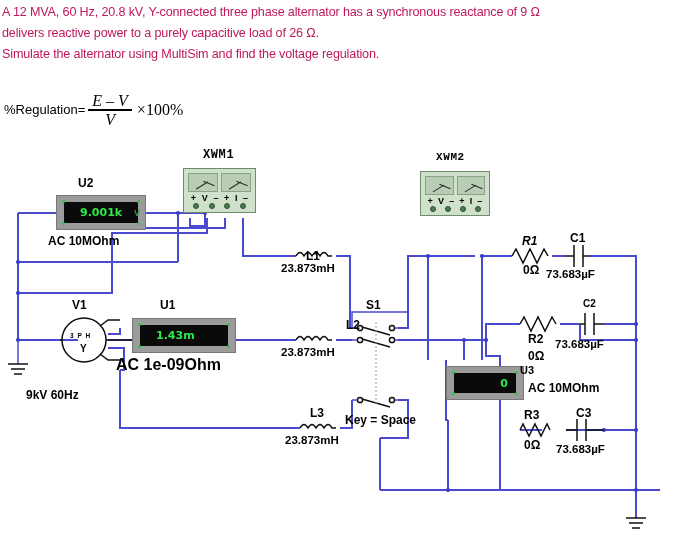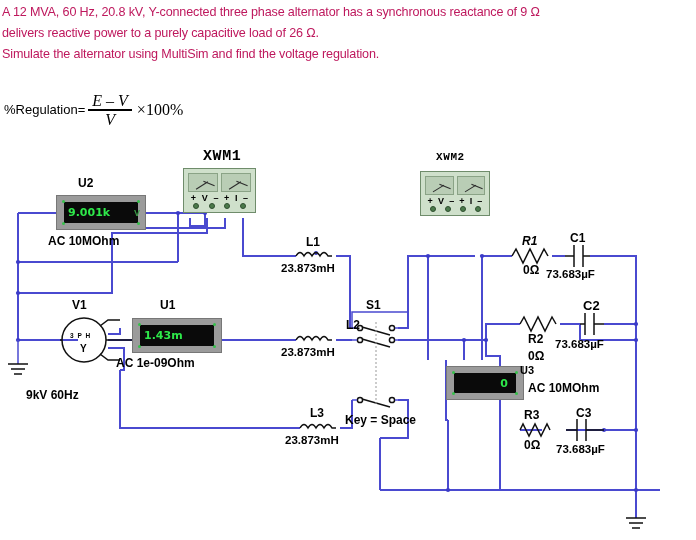--- a/index.html
+++ b/index.html
@@ -63,21 +63,21 @@
     width:calc(100% - 14px);
     height:calc(100% - 12px);
     display:flex;align-items:center;
     box-sizing:border-box;
   }
   .mmeter .val{
     color:#2ee84a;
     font-family:"DejaVu Sans", sans-serif;
     font-weight:bold;
     font-size:11px;
-    padding-left:4px;
+    padding-left:16px;
   }
   .mmeter .val.right{margin-left:auto;padding-right:8px;padding-left:0;}
   .mmeter .term{
     position:absolute;width:3px;height:3px;border-radius:50%;
     background:#35c04a;
   }
   .mmeter .unit{
     position:absolute;right:5px;top:50%;transform:translateY(-50%);
     color:#3a9c47;font-size:9px;font-weight:bold;
   }
@@ -265,21 +265,21 @@
         <path d="M352,202 L357,202"></path>
         <path d="M352,262 L357,262"></path>
         <path d="M395,190 L398,190"></path>
         <path d="M395,202 L398,202"></path>
         <path d="M395,262 L398,262"></path>
         <path d="M352,190 L352,174 L408,174 L408,174"></path>
       </g>
     </g>
   </svg>
 
-  <div class="lab" style="left:203px;top:10px;font-family:'Liberation Mono',monospace;font-size:15px;letter-spacing:.6px;">XWM1</div>
+  <div class="lab" style="left:203px;top:10px;font-family:'Liberation Mono',monospace;font-size:12px;letter-spacing:.6px;">XWM1</div>
   <div class="wattm" style="left:183px;top:30px;width:73px;height:45px;">
     <div class="dials">
       <div class="dial">
         <div class="needle" style="left:6px;top:11px;width:14px;transform:rotate(-32deg);"></div>
         <div class="needle" style="left:14px;top:9px;width:12px;transform:rotate(22deg);"></div>
       </div>
       <div class="dial">
         <div class="needle" style="left:6px;top:11px;width:14px;transform:rotate(-32deg);"></div>
         <div class="needle" style="left:14px;top:9px;width:12px;transform:rotate(22deg);"></div>
       </div>
@@ -335,68 +335,68 @@
     <span class="term" style="left:5px;bottom:4px;"></span>
     <span class="term" style="right:5px;bottom:4px;"></span>
     <div class="screen">
       <span class="val">9.001k</span>
     </div>
     <span class="unit">V</span>
   </div>
   <div class="lab" style="left:48px;top:96px;font-size:12px;">AC   10MOhm</div>
 
   <div class="lab" style="left:160px;top:160px;font-size:12px;">U1</div>
-  <div class="mmeter" style="left:132px;top:180px;width:90px;height:35px;justify-content:center;">
+  <div class="mmeter" style="left:132px;top:180px;width:104px;height:35px;justify-content:center;">
     <span class="term" style="left:5px;top:4px;"></span>
     <span class="term" style="right:5px;top:4px;"></span>
     <span class="term" style="left:5px;bottom:4px;"></span>
     <span class="term" style="right:5px;bottom:4px;"></span>
     <div class="screen">
       <span class="val">1.43m</span>
     </div>
   </div>
-  <div class="lab" style="left:116px;top:218px;font-size:12px;">AC   1e-09Ohm</div>
+  <div class="lab" style="left:116px;top:218px;font-size:16px;">AC   1e-09Ohm</div>
 
   <div class="mmeter" style="left:446px;top:228px;width:78px;height:34px;">
     <span class="term" style="left:5px;top:4px;"></span>
     <span class="term" style="right:5px;top:4px;"></span>
     <span class="term" style="left:5px;bottom:4px;"></span>
     <span class="term" style="right:5px;bottom:4px;"></span>
     <div class="screen">
       <span class="val right">0</span>
     </div>
   </div>
   <div class="lab" style="left:520px;top:226px;font-size:11px;">U3</div>
   <div class="lab" style="left:528px;top:243px;font-size:12px;">AC   10MOhm</div>
 
   <div class="lab" style="left:72px;top:160px;font-size:12px;">V1</div>
   <div class="lab" style="left:70px;top:194px;font-size:6.5px;letter-spacing:1px;">3 P H</div>
   <div class="lab" style="left:80px;top:205px;font-size:10px;">Y</div>
   <div class="lab" style="left:26px;top:218px;font-size:12px;margin-top:32px;">9kV  60Hz</div>
 
-  <div class="lab" style="left:306px;top:97px;font-size:12px;">L1</div>
+  <div class="lab" style="left:306px;top:111px;font-size:12px;">L1</div>
   <div class="lab" style="left:281px;top:124px;font-size:11.5px;">23.873mH</div>
 
   <div class="lab" style="left:306px;top:180px;font-size:12px;padding-left:40px;">L2</div>
   <div class="lab" style="left:281px;top:208px;font-size:11.5px;">23.873mH</div>
 
   <div class="lab" style="left:310px;top:268px;font-size:12px;">L3</div>
   <div class="lab" style="left:285px;top:296px;font-size:11.5px;">23.873mH</div>
 
   <div class="lab" style="left:366px;top:160px;font-size:12px;">S1</div>
   <div class="lab" style="left:345px;top:275px;font-size:12px;">Key = Space</div>
 
   <div class="lab" style="left:522px;top:96px;font-size:12px;font-style:italic;">R1</div>
   <div class="lab" style="left:523px;top:125px;font-size:12px;">0Ω</div>
   <div class="lab" style="left:570px;top:93px;font-size:12px;">C1</div>
   <div class="lab" style="left:546px;top:130px;font-size:11.5px;">73.683µF</div>
 
   <div class="lab" style="left:528px;top:194px;font-size:12px;">R2</div>
   <div class="lab" style="left:528px;top:211px;font-size:12px;">0Ω</div>
-  <div class="lab" style="left:583px;top:160px;font-size:13px;text-align:center;">C2</div>
+  <div class="lab" style="left:583px;top:160px;font-size:10px;text-align:center;">C2</div>
   <div class="lab" style="left:555px;top:200px;font-size:11.5px;">73.683µF</div>
 
   <div class="lab" style="left:524px;top:270px;font-size:12px;">R3</div>
   <div class="lab" style="left:524px;top:300px;font-size:12px;">0Ω</div>
   <div class="lab" style="left:576px;top:268px;font-size:12px;">C3</div>
   <div class="lab" style="left:556px;top:305px;font-size:11.5px;">73.683µF</div>
 
 </div>
 
 </body></html>

